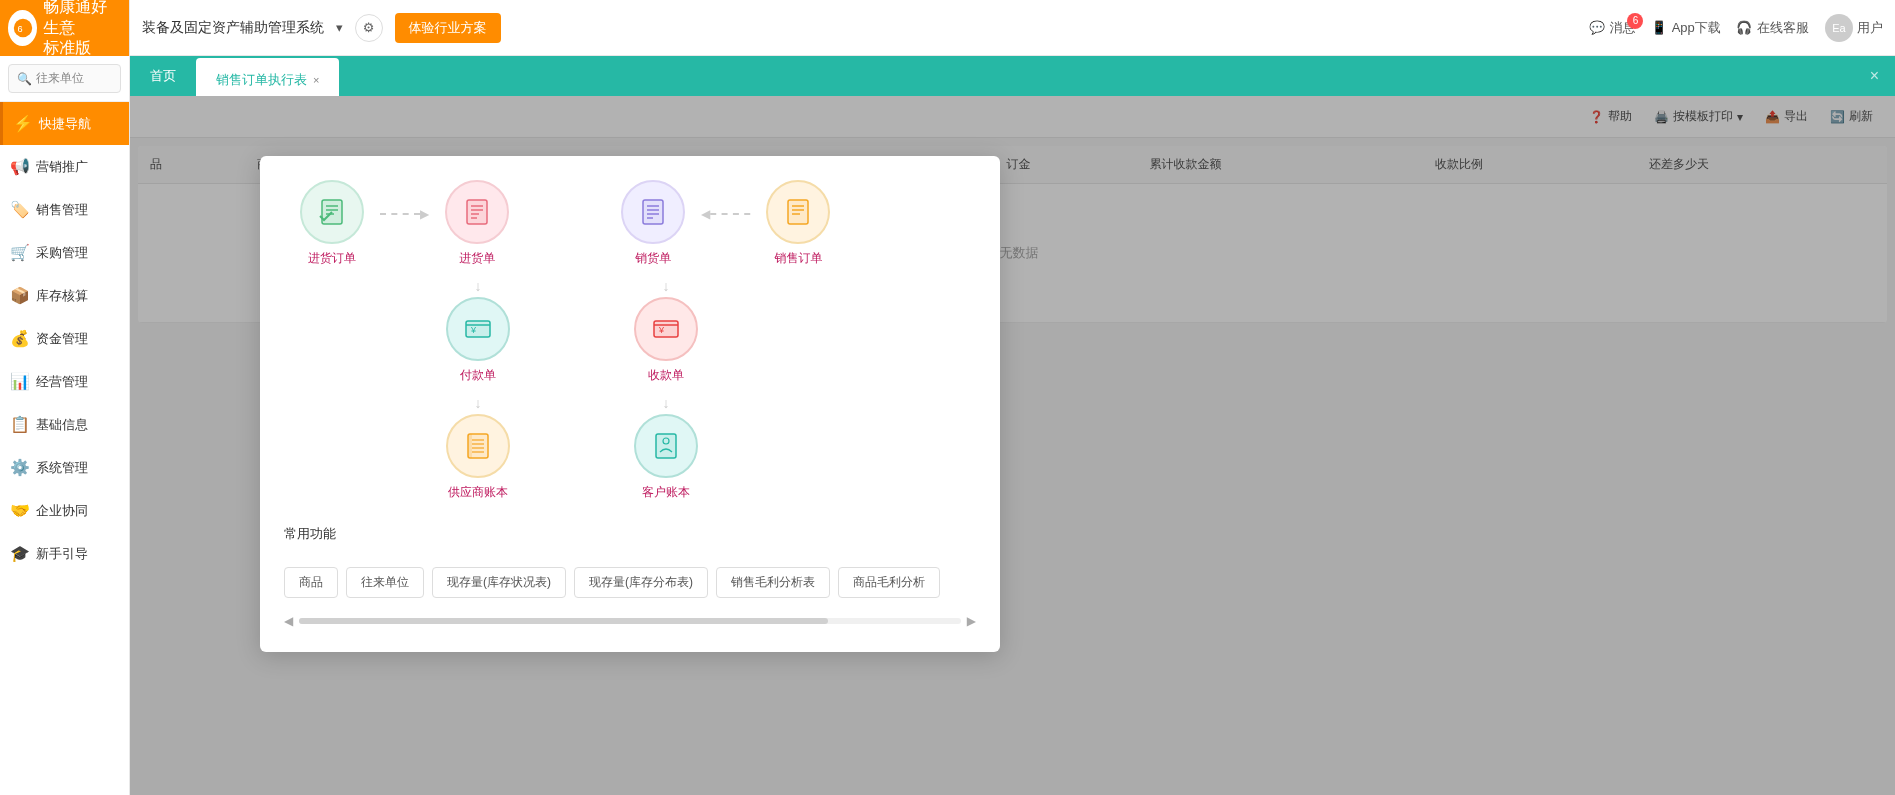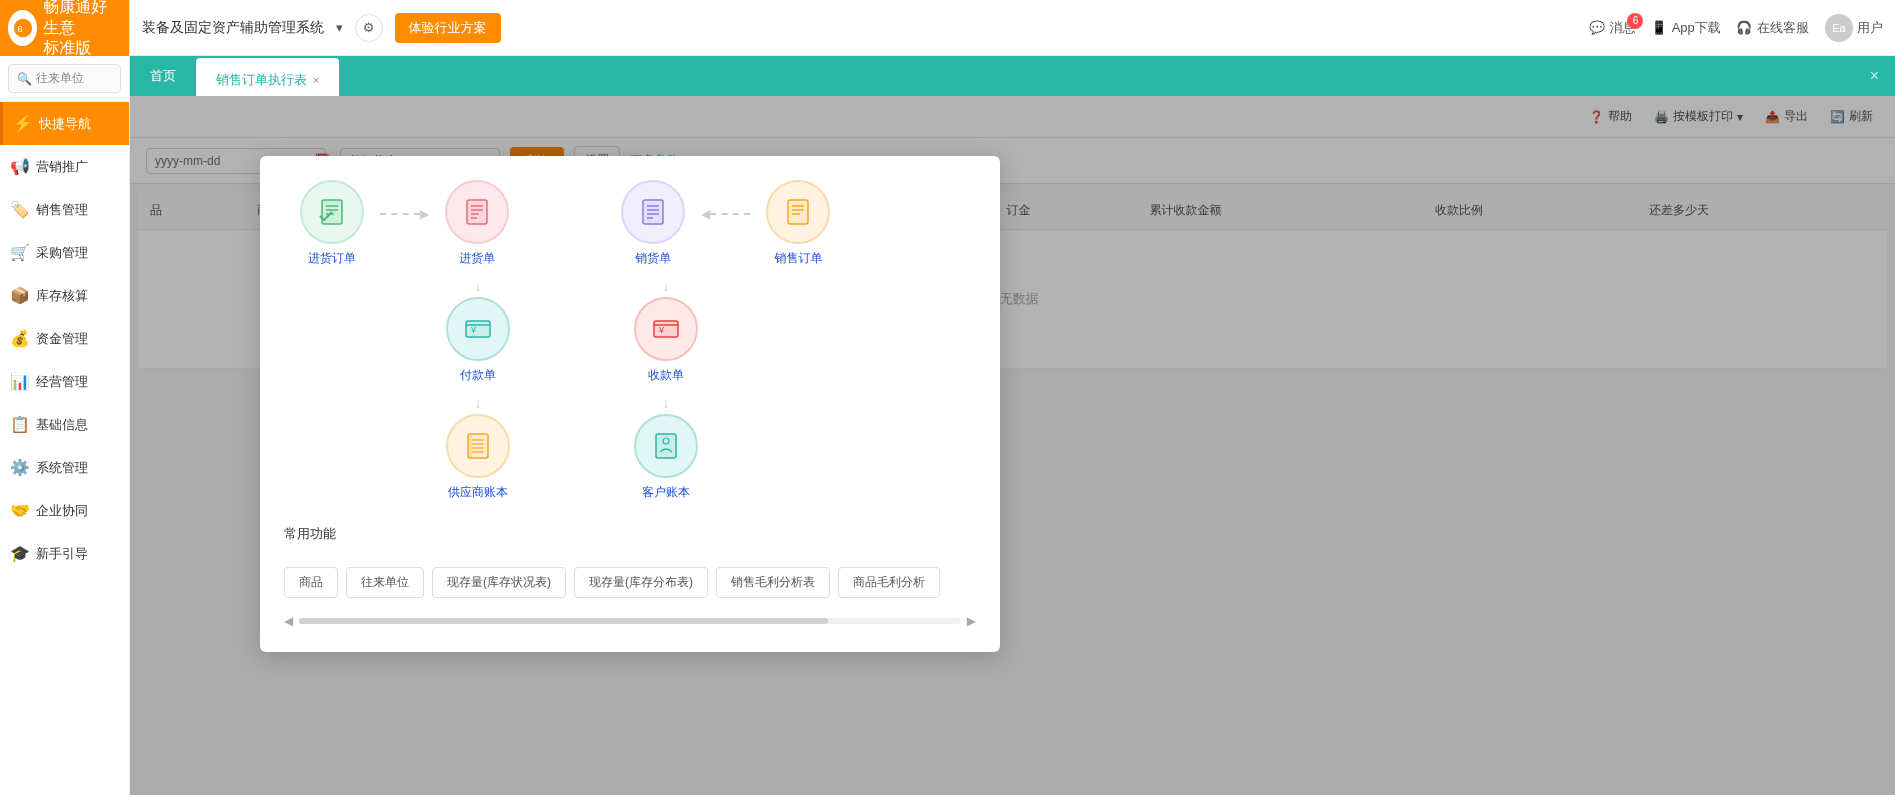--- a/index.html
+++ b/index.html
@@ -76,21 +76,21 @@
     
     .flow-section { display: flex; align-items: flex-start; justify-content: flex-start; gap: 0; margin-bottom: 24px; }
     .flow-node { display: flex; flex-direction: column; align-items: center; gap: 6px; margin: 0 16px; }
     .flow-circle { width: 64px; height: 64px; border-radius: 50%; display: flex; align-items: center; justify-content: center; font-size: 26px; }
     .flow-circle.green { background: #e8f7f0; color: #4cba7a; border: 2px solid #c5e8d8; }
     .flow-circle.pink { background: #ffe8ec; color: #e86b7c; border: 2px solid #f5ccd2; }
     .flow-circle.purple { background: #f0eeff; color: #8b7bdc; border: 2px solid #dcd4f5; }
     .flow-circle.orange { background: #fff3e0; color: #f5a623; border: 2px solid #f5dca8; }
     .flow-circle.teal { background: #e0f7f5; color: #26b8a5; border: 2px solid #b0e0d8; }
     .flow-circle.red { background: #ffe8e8; color: #e84040; border: 2px solid #f5c0c0; }
-    .flow-label { font-size: 12px; color: #1d4ed8; text-align: center; }
+    .flow-label { font-size: 12px; color: #be185d; text-align: center; }
     .flow-arrow-dashed { display: flex; align-items: center; margin-bottom: 20px; }
     .dashed-line { width: 40px; height: 1px; border-top: 2px dashed #ccc; }
     .arrow-head { color: #ccc; font-size: 12px; }
     .flow-arrow-v { text-align: center; color: #ccc; font-size: 14px; line-height: 1; margin: 4px 0; }
 
     
     .common-section { }
     .common-title { font-size: 13px; color: #333; font-weight: 500; margin-bottom: 24px; }
     .common-buttons { display: flex; flex-wrap: wrap; gap: 8px; }
     .common-btn { border: 1px solid #ddd; background: #fff; border-radius: 4px; padding: 6px 14px; font-size: 12px; color: #555; cursor: pointer; }
@@ -237,30 +237,20 @@
             <button class="toolbar-btn">
               <span>📤</span>
               <span>导出</span>
             </button>
             <button class="toolbar-btn">
               <span>🔄</span>
               <span>刷新</span>
             </button>
           </div>
         </div>
-        <div class="filter-row">
-          <input class="filter-input" type="text" placeholder="yyyy-mm-dd" style="">
-          <span style="color:#aaa;margin-left:-22px;">📅</span>
-          <select class="filter-select">
-            <option>单据状态</option>
-          </select>
-          <button class="filter-search-btn">查询</button>
-          <button class="filter-set-btn">设置</button>
-          <span class="filter-more">更多条件</span>
-        </div>
         <div class="table-area">
           <table>
             <thead>
               <tr>
                 <th>品</th>
                 <th>商品</th>
                 <th>金额</th>
                 <th>预估毛利</th>
                 <th>预估毛利率</th>
                 <th>订金</th>

